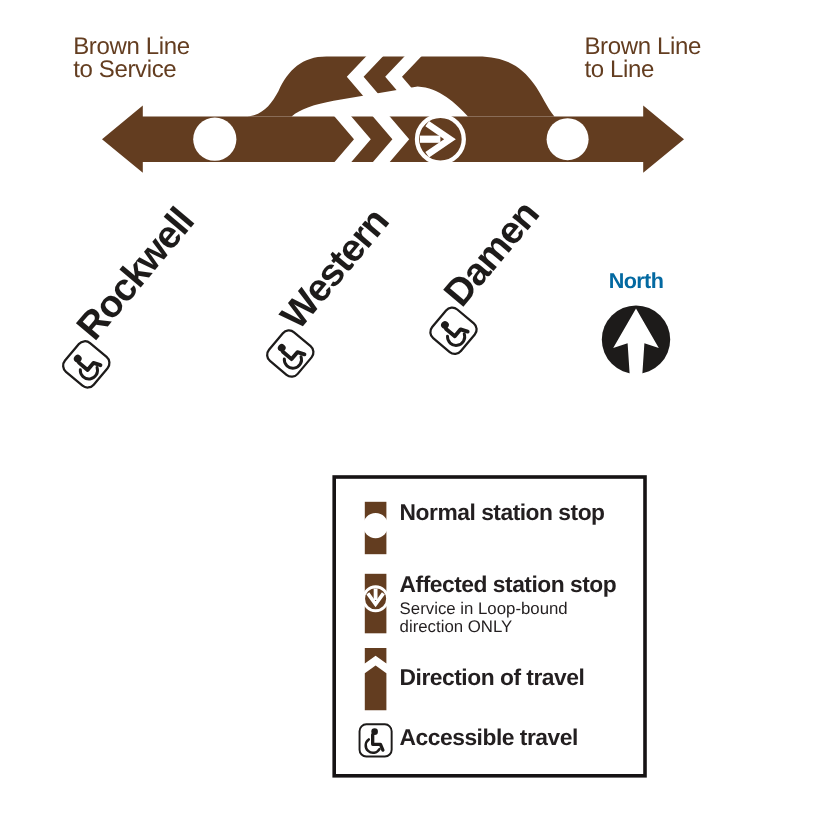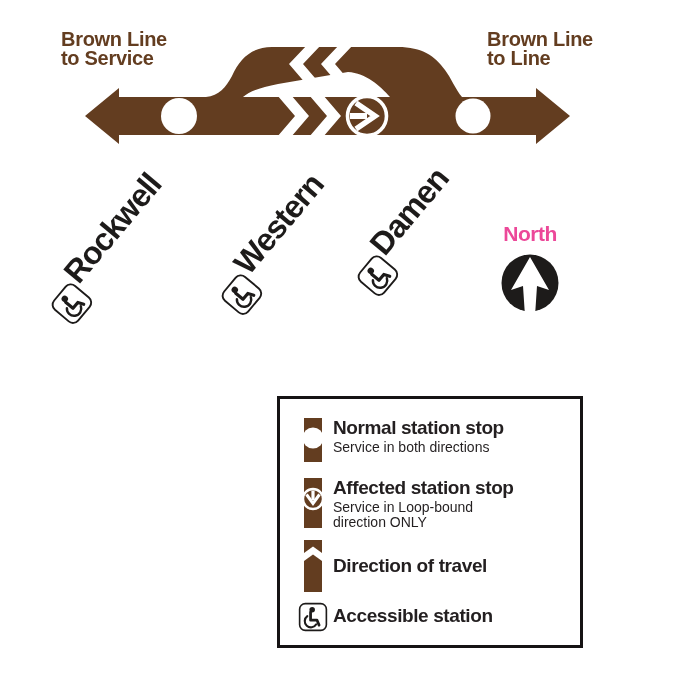--- a/index.html
+++ b/index.html
@@ -5,44 +5,44 @@
   html,body{margin:0;padding:0;background:#ffffff;}
   .stage{
     position:relative;width:692px;height:683px;background:#ffffff;overflow:hidden;
     font-family:"Liberation Sans",sans-serif;color:#231f20;
   }
   .stage svg{display:block;}
   .diagram-svg{position:absolute;left:0;top:0;}
 
   
   .terminal{
-    position:absolute;font-weight:bold;font-size:20px;line-height:18.5px;
+    position:absolute;font-weight:normal;font-size:20px;line-height:18.5px;
     color:#633d20;letter-spacing:-0.3px;white-space:nowrap;
   }
   .terminal.left{left:61px;top:30px;}
   .terminal.right{left:487px;top:30px;}
 
   
   .station{
     position:absolute;height:40px;transform-origin:0 100%;transform:rotate(-50deg);
     white-space:nowrap;
   }
   .station .access-badge{position:absolute;left:-10px;top:20px;width:35px;height:35px;}
   .station .station-name{
     display:inline-block;margin-left:26px;font-weight:bold;font-size:32px;line-height:40px;
     color:#1d1b1a;letter-spacing:-1px;
   }
 
   
   .north{position:absolute;left:496px;top:222px;width:68px;text-align:center;}
-  .north-label{font-weight:bold;font-size:21px;line-height:24px;color:#ec4899;letter-spacing:-0.5px;}
+  .north-label{font-weight:bold;font-size:18px;line-height:24px;color:#0369a1;letter-spacing:-0.5px;}
 
   
   .legend{
-    position:absolute;left:277px;top:396px;width:306px;height:252px;
+    position:absolute;left:277px;top:396px;width:262px;height:252px;
     border:3px solid #161314;background:#ffffff;box-sizing:border-box;
   }
   .legend-row{position:absolute;left:13px;display:flex;align-items:flex-start;}
   .legend-icon{width:40px;flex:0 0 40px;display:flex;justify-content:center;}
   .legend-title{font-weight:bold;font-size:19px;line-height:20px;letter-spacing:-0.4px;color:#231f20;}
   .legend-desc{font-size:14px;line-height:15px;color:#231f20;margin-top:2px;max-width:160px;}
   .row-normal{top:19px;}
   .row-affected{top:79px;}
   .row-direction{top:141px;}
   .row-direction .legend-title{margin-top:16px;}
@@ -135,21 +135,20 @@
 
     <div class="legend-row row-normal">
       <span class="legend-icon">
         <svg width="30" height="44" viewBox="0 0 30 44">
           <rect x="6" y="0" width="18" height="44" fill="#633d20"></rect>
           <circle cx="15" cy="20" r="10.5" fill="#ffffff"></circle>
         </svg>
       </span>
       <div class="legend-text">
         <div class="legend-title">Normal station stop</div>
-        <div class="legend-desc">Service in both directions</div>
       </div>
     </div>
 
     <div class="legend-row row-affected">
       <span class="legend-icon">
         <svg width="30" height="50" viewBox="0 0 30 50">
           <rect x="6" y="0" width="18" height="50" fill="#633d20"></rect>
           <circle cx="15" cy="21" r="10" fill="#633d20" stroke="#ffffff" stroke-width="2.4"></circle>
           <path d="M15 12.5 L15 22" stroke="#ffffff" stroke-width="3.2" fill="none"></path>
           <path d="M8.5 16.5 L15 25.5 L21.5 16.5" stroke="#ffffff" stroke-width="3" fill="none"></path>
@@ -177,19 +176,19 @@
     <div class="legend-row row-accessible">
       <span class="legend-icon">
         <svg width="30" height="30" viewBox="0 0 37 37">
           <rect x="2" y="2" width="33" height="33" rx="7" fill="#ffffff" stroke="#1d1b1a" stroke-width="2"></rect>
           <circle cx="17.5" cy="9.5" r="3.4" fill="#1d1b1a"></circle>
           <path d="M15.5 12.5 L15.5 22.5 L23.5 22.5 L26 28.5" fill="none" stroke="#1d1b1a" stroke-width="3.4" stroke-linecap="round" stroke-linejoin="round"></path>
           <path d="M11.5 17.5 A7.6 7.6 0 1 0 22.5 27.5" fill="none" stroke="#1d1b1a" stroke-width="2.6" stroke-linecap="round"></path>
         </svg>
       </span>
       <div class="legend-text">
-        <div class="legend-title">Accessible station</div>
+        <div class="legend-title">Accessible travel</div>
         <div class="legend-desc"></div>
       </div>
     </div>
 
   </div>
 </div>
 
 </body></html>

